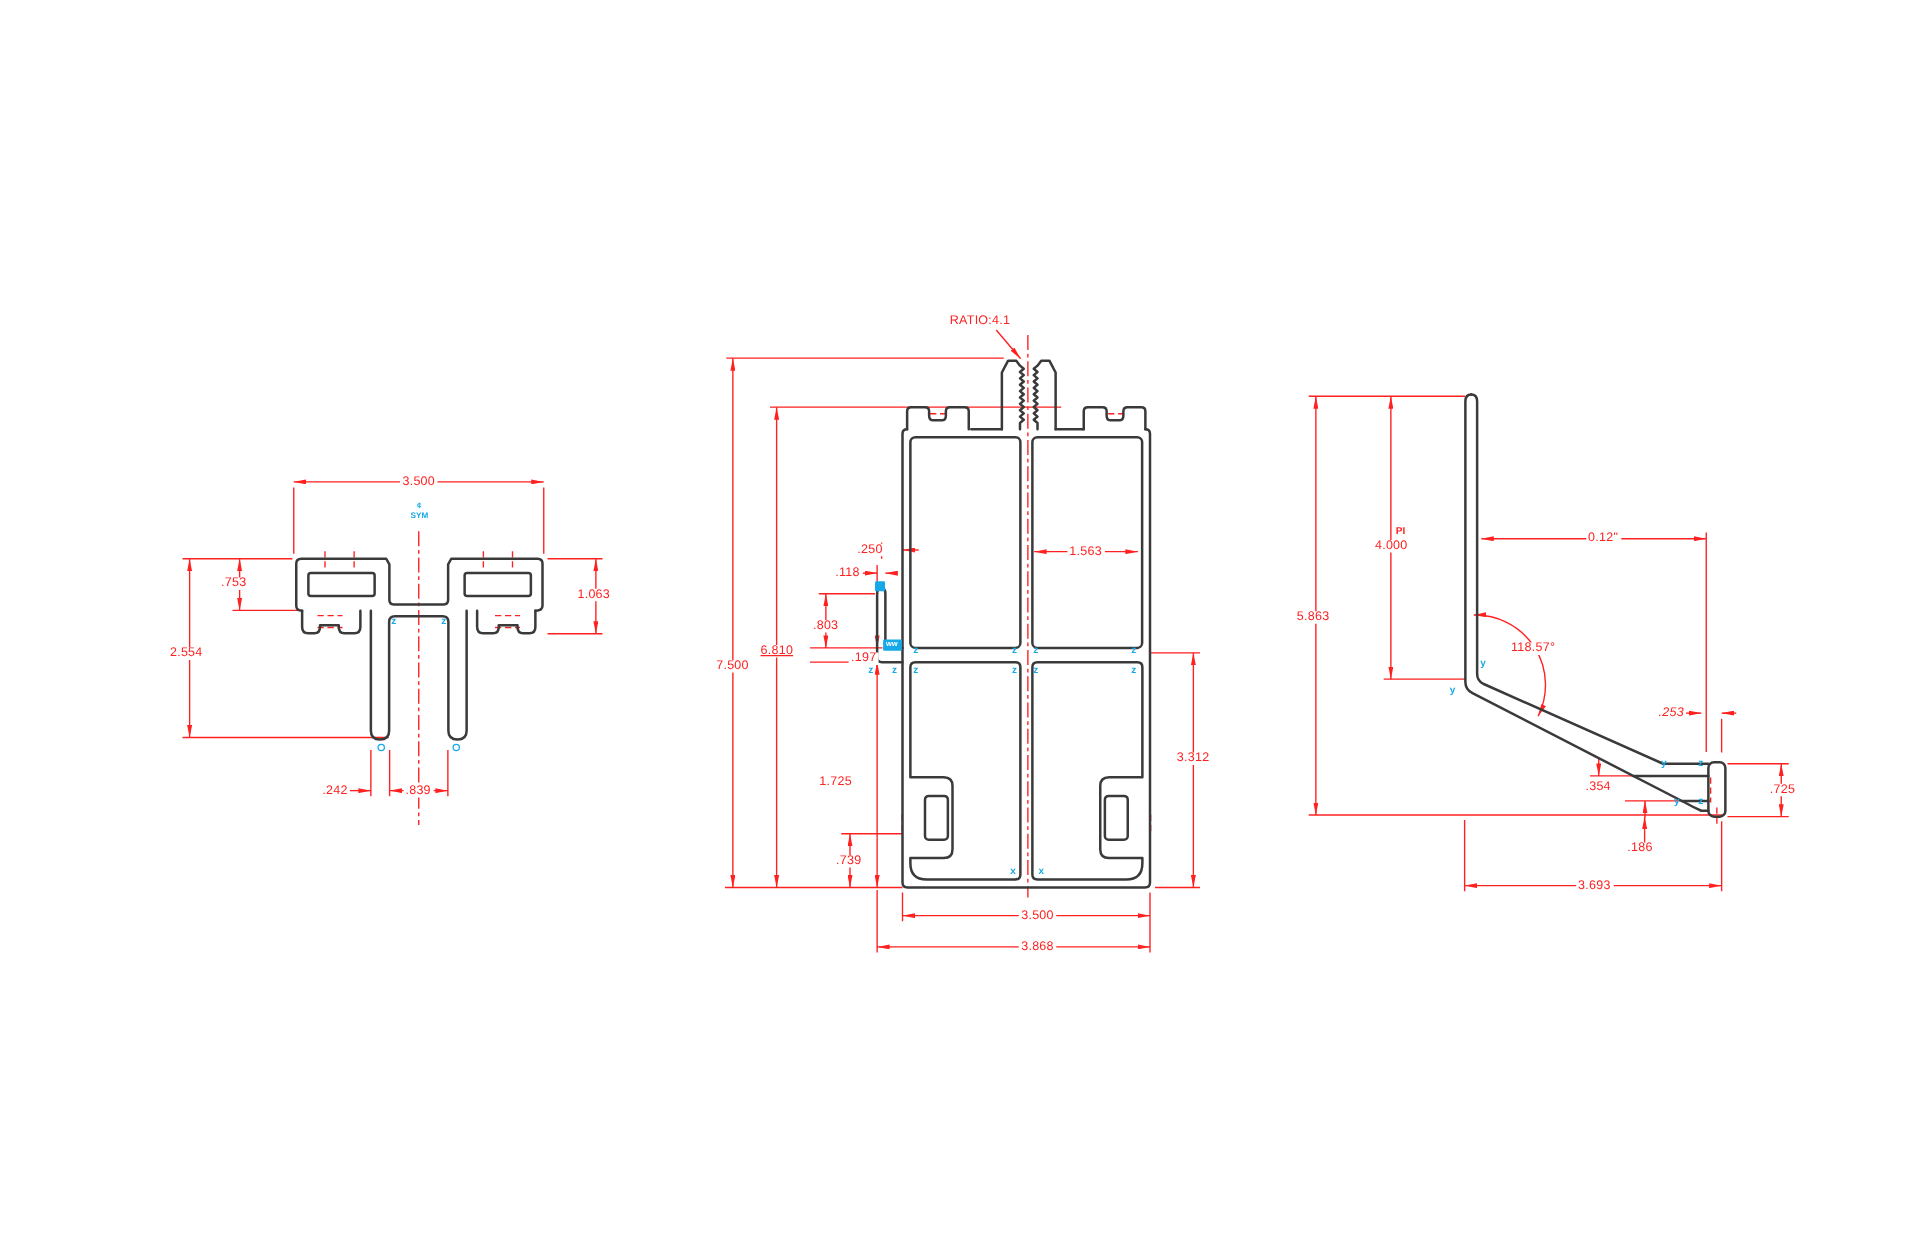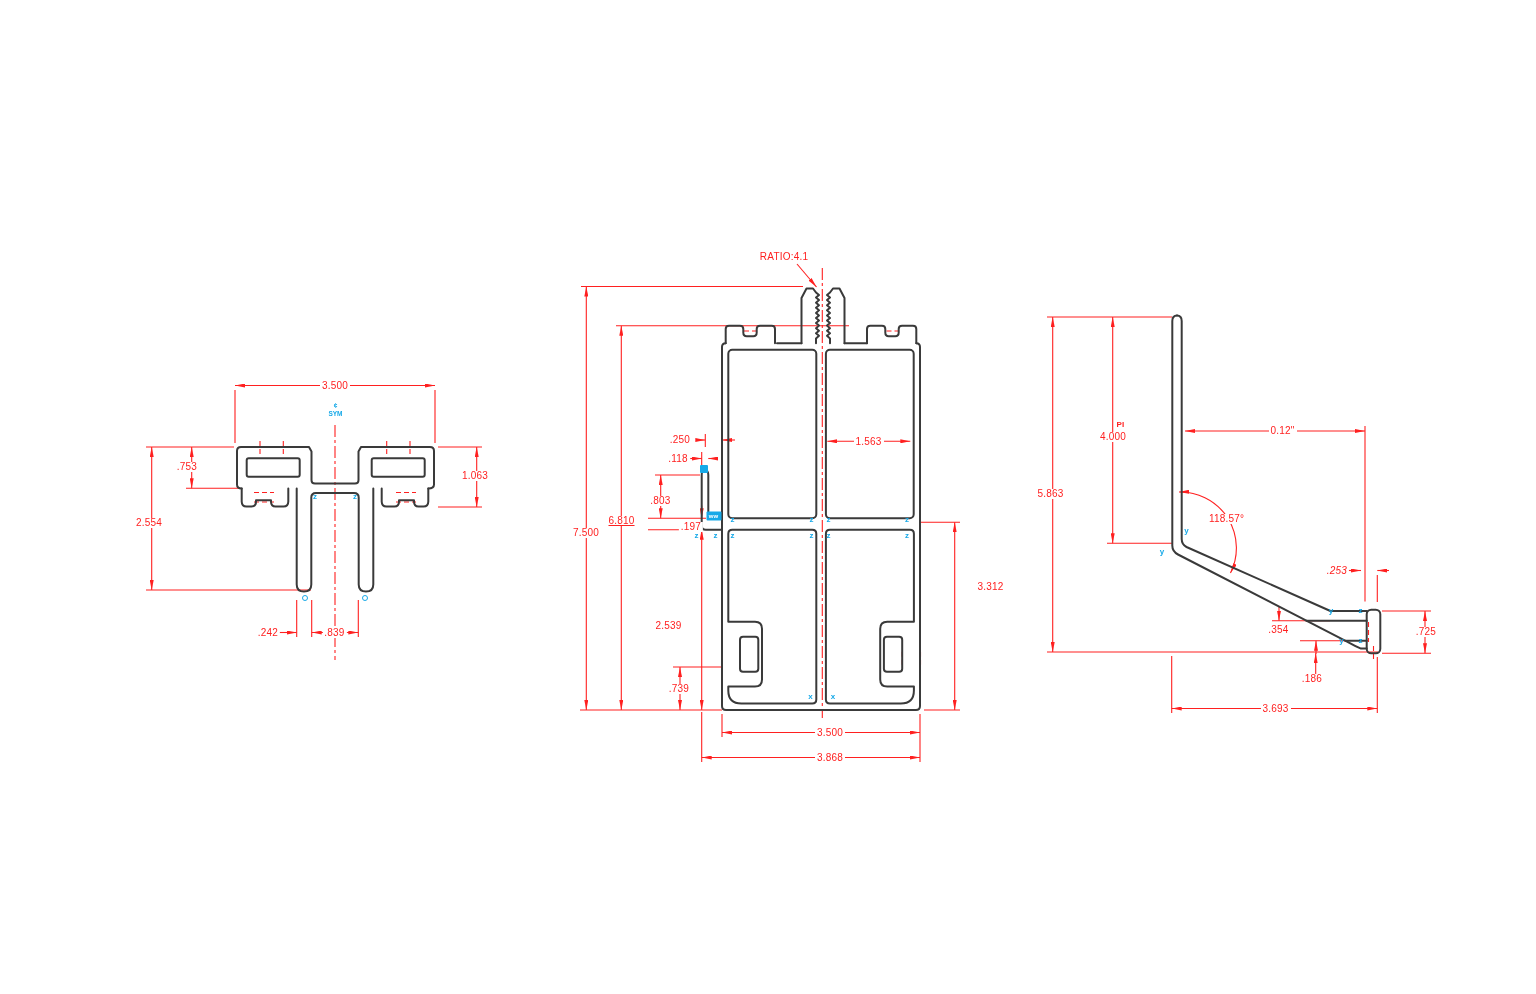--- a/index.html
+++ b/index.html
@@ -164,28 +164,28 @@
       <span class="dim" style="left: 334.5px; top: 632.5px;">.839</span>
       <span class="ann tiny" style="left: 335.5px; top: 405.5px;">¢</span>
       <span class="ann tiny" style="left: 335.5px; top: 414px;">SYM</span>
       <span class="ann" style="left: 315px; top: 496.5px;">z</span>
       <span class="ann" style="left: 355px; top: 496.5px;">z</span>
       <span class="ring" style="left: 304.5px; top: 597.5px;"></span>
       <span class="ring" style="left: 364.5px; top: 597.5px;"></span>
       <span class="dim" style="left: 784px; top: 257px;">RATIO:4.1</span>
       <span class="dim" style="left: 586px; top: 532.5px;">7.500</span>
       <span class="dim" style="left: 621.5px; top: 520.5px; text-decoration: underline;">6.810</span>
-      <span class="dim" style="left: 680px; top: 440px;">.250</span>
+      <span class="dim" style="left: 696px; top: 440px;">.250</span>
       <span class="dim" style="left: 678px; top: 458.5px;">.118</span>
       <span class="dim" style="left: 660.5px; top: 500.5px;">.803</span>
       <span class="dim" style="left: 667px; top: 526.5px; margin-left: 24px;">.197</span>
-      <span class="dim" style="left: 668.5px; top: 626px;">2.539</span>
+      <span class="dim" style="left: 668.5px; top: 626px;">1.725</span>
       <span class="dim" style="left: 679px; top: 689px;">.739</span>
       <span class="dim" style="left: 868.5px; top: 441.5px;">1.563</span>
-      <span class="dim" style="left: 954.5px; top: 587px; margin-left: 36px;">3.312</span>
+      <span class="dim" style="left: 954.5px; top: 607px;">3.312</span>
       <span class="dim" style="left: 830px; top: 732.5px;">3.500</span>
       <span class="dim" style="left: 830px; top: 757.5px;">3.868</span>
       <span class="badge" style="min-width: 6px; height: 6px; left: 704px; top: 468.5px;"></span>
       <span class="badge" style="min-width: 13px; height: 7px; left: 713.5px; top: 515.5px;">ww</span>
       <span class="ann" style="left: 732.5px; top: 519.5px;">z</span>
       <span class="ann" style="left: 811.5px; top: 519.5px;">z</span>
       <span class="ann" style="left: 828.5px; top: 519.5px;">z</span>
       <span class="ann" style="left: 907px; top: 519.5px;">z</span>
       <span class="ann" style="left: 696.5px; top: 536px;">z</span>
       <span class="ann" style="left: 715.5px; top: 536px;">z</span>

